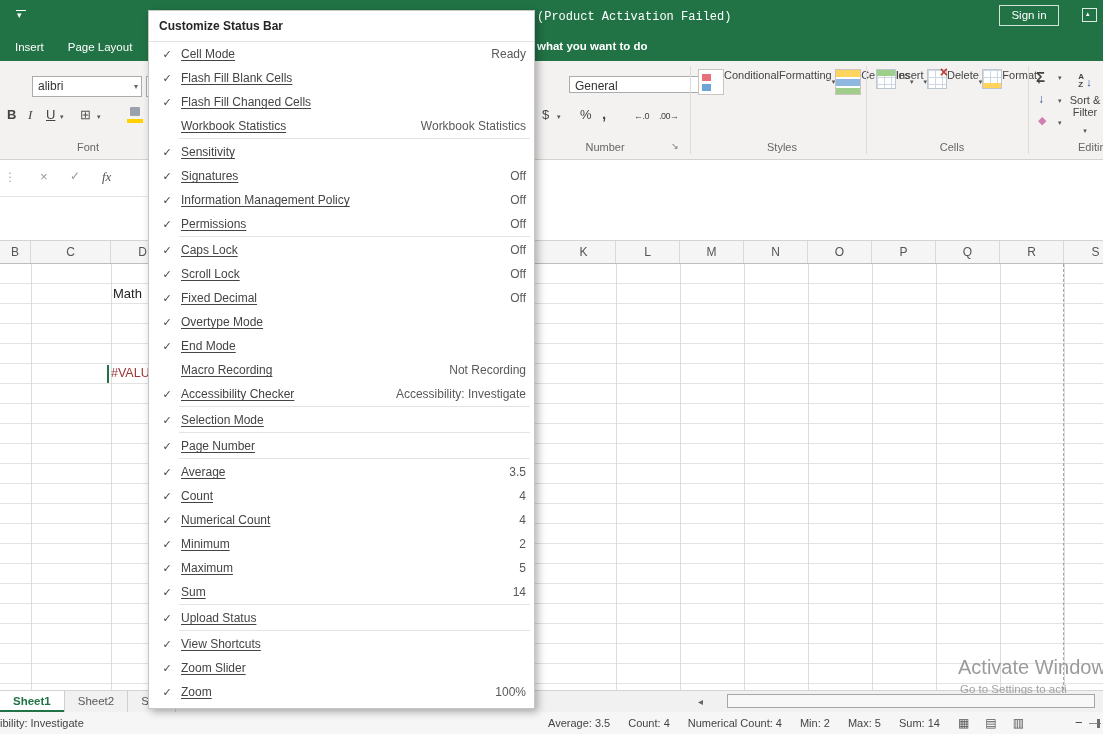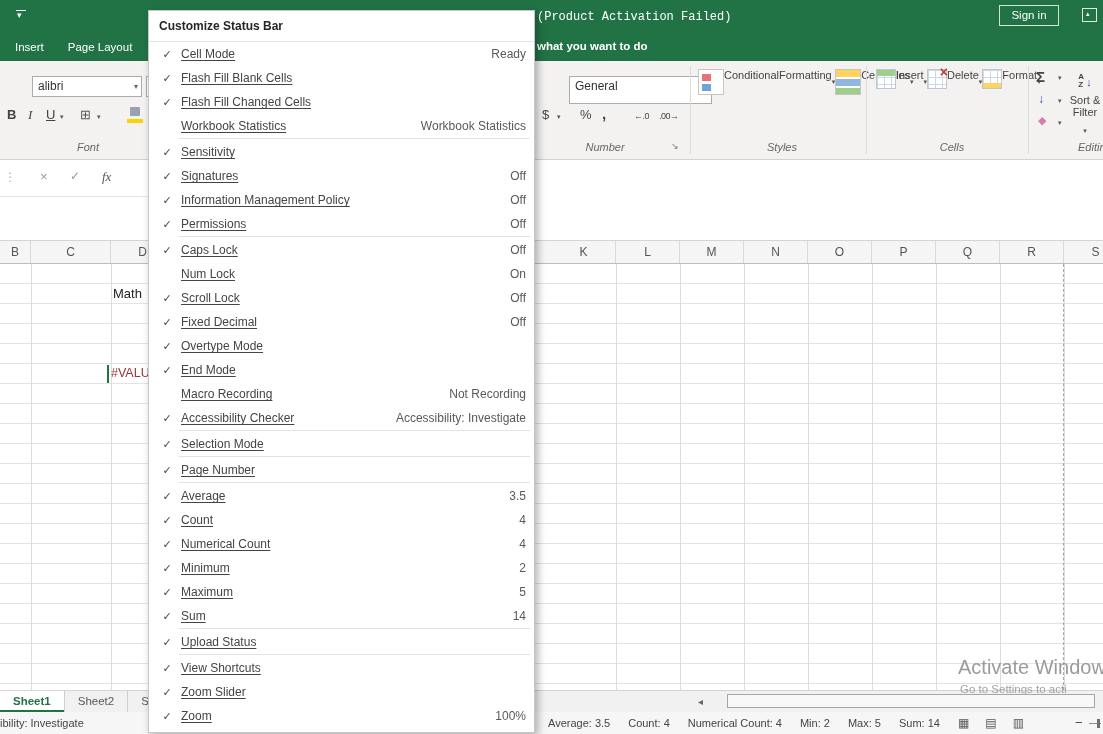--- a/index.html
+++ b/index.html
@@ -24,21 +24,21 @@
   .rtab{color:#fff;font-size:11.5px;white-space:nowrap;}
   .tellme{position:absolute;left:537px;top:7px;color:#fff;font-size:11.5px;font-weight:bold;white-space:nowrap;}
 
   
   .ribbon{position:absolute;left:0;top:61px;width:100%;height:99px;background:#f3f2f1;border-bottom:1px solid #d5d2cd;}
   .combo{position:absolute;background:#fff;border:1px solid #ababab;font-size:12px;color:#333;
          line-height:19px;padding-left:5px;white-space:nowrap;overflow:hidden;margin-left:32px;}
   .combo::after{content:"▾";position:absolute;right:3px;top:0;font-size:8px;color:#666;line-height:19px;}
   #font-name{left:0;top:15px;width:110px;height:21px;}
   #font-size{left:114px;top:15px;width:33px;height:21px;}
-  #num-format{left:537px;top:15px;width:143px;height:28px;}
+  #num-format{left:537px;top:15px;width:143px;height:17px;}
   .fmt{position:absolute;font-size:13px;color:#444;}
   #btn-bold{left:7px;top:46px;font-weight:bold;}
   #btn-italic{left:28px;top:46px;font-style:italic;font-family:"Liberation Serif",serif;}
   #btn-underline{left:46px;top:46px;text-decoration:underline;}
   .mini-chev::before{content:"▾";}
   .mini-chev{position:absolute;font-size:7px;color:#555;}
   #underline-chev{left:60px;top:52px;}
   #btn-borders{left:80px;top:46px;color:#555;}
   #btn-borders::before{content:"⊞";}
   #borders-chev{left:97px;top:52px;}
@@ -47,21 +47,21 @@
   .fill-color::after{content:"";position:absolute;left:0;bottom:1px;width:16px;height:4px;background:#ffd100;}
   #sym-currency{left:542px;top:46px;}
   #sym-currency-chev{left:557px;top:52px;}
   #sym-percent{left:580px;top:46px;}
   #sym-comma{left:602px;top:44px;font-size:15px;font-weight:bold;}
   .dec{position:absolute;font-size:9px;color:#444;letter-spacing:-0.5px;}
   #dec-inc::before{content:"←.0";}
   #dec-dec::before{content:".00→";}
   #dec-inc{left:634px;top:50px;}
   #dec-dec{left:659px;top:50px;}
-  .grp-label{position:absolute;top:80px;font-size:11px;color:#666;text-align:center;white-space:nowrap;font-style:italic;}
+  .grp-label{position:absolute;top:80px;font-size:11px;color:#666;text-align:center;white-space:nowrap;}
   #lbl-font{left:58px;width:60px;}
   #lbl-number{left:565px;width:80px;}
   #lbl-styles{left:740px;width:84px;}
   #lbl-cells{left:910px;width:84px;}
   #lbl-editing{left:1078px;width:60px;text-align:left;}
   .launcher{position:absolute;left:671px;top:80px;font-size:9px;color:#777;}
   .launcher::before{content:"↘";}
   .vsep{position:absolute;top:5px;height:88px;width:1px;background:#dfdcd8;}
   #vsep1{left:690px;} #vsep2{left:866px;} #vsep3{left:1028px;}
 
@@ -370,25 +370,20 @@
           <span class="mi-label">Permissions</span>
           <span class="mi-value">Off</span>
         </div>
         <div class="menu-sep"></div>
         <div class="menu-item">
           <span class="mi-check">✓</span>
           <span class="mi-label">Caps Lock</span>
           <span class="mi-value">Off</span>
         </div>
         <div class="menu-item">
-          <span class="mi-check"></span>
-          <span class="mi-label">Num Lock</span>
-          <span class="mi-value">On</span>
-        </div>
-        <div class="menu-item">
           <span class="mi-check">✓</span>
           <span class="mi-label">Scroll Lock</span>
           <span class="mi-value">Off</span>
         </div>
         <div class="menu-item">
           <span class="mi-check">✓</span>
           <span class="mi-label">Fixed Decimal</span>
           <span class="mi-value">Off</span>
         </div>
         <div class="menu-item">

